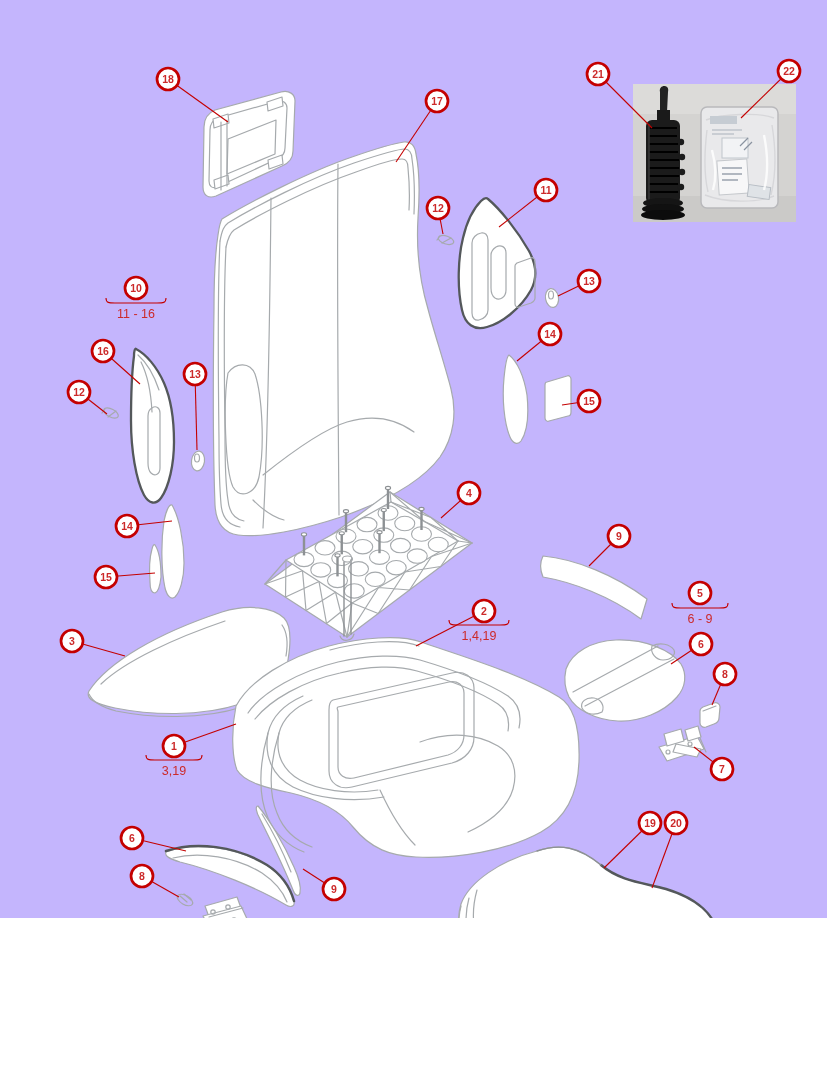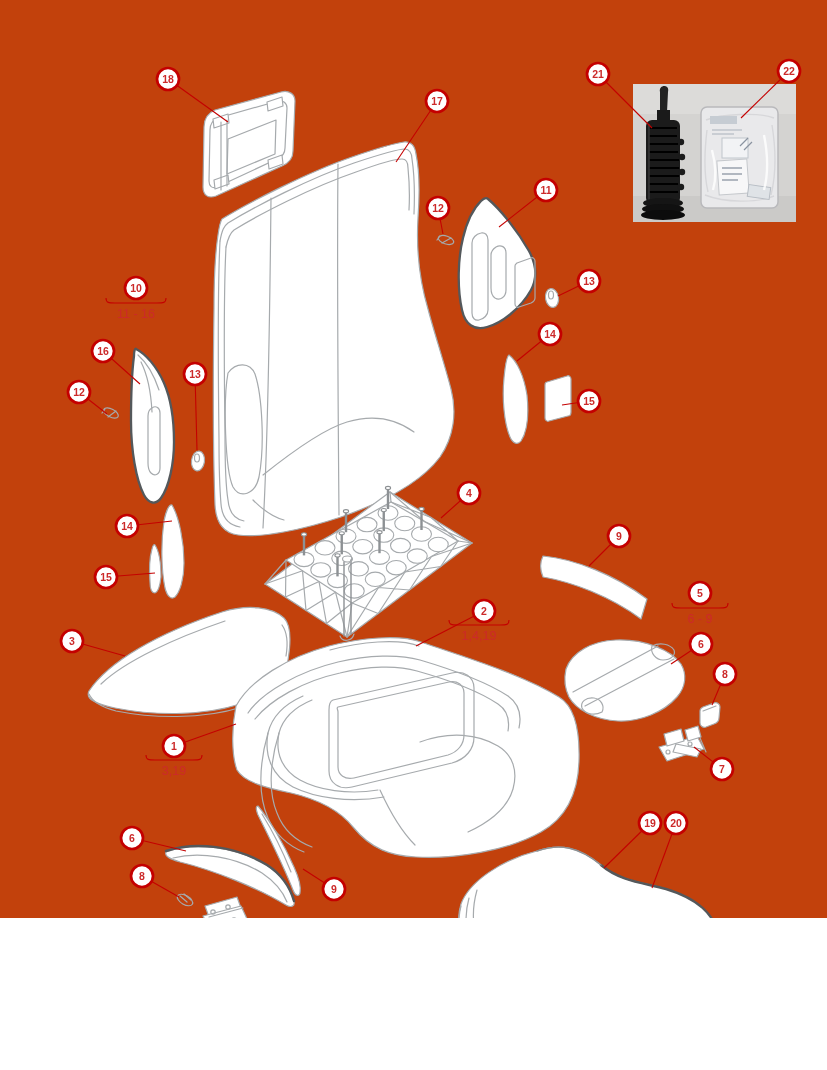--- a/index.html
+++ b/index.html
@@ -1,19 +1,19 @@
 <!DOCTYPE html>
 <html><head>
 <meta charset="utf-8">
 <style>
   html,body{margin:0;padding:0;background:#ffffff;}
   .canvas{
     position:relative;
     width:827px;height:918px;
-    background:#c2410c;
+    background:#c4b5fd;
     font-family:"Liberation Sans", sans-serif;
     overflow:hidden;
   }
   svg{position:absolute;left:0;top:0;}
   .art{stroke:#a6aaad;stroke-width:1.2;fill:none;stroke-linecap:round;stroke-linejoin:round;}
   .artfill{stroke:#a6aaad;stroke-width:1.2;fill:#ffffff;stroke-linejoin:round;}
   .dark{stroke:#54585b;stroke-width:2.5;fill:none;stroke-linecap:round;stroke-linejoin:round;}
   .darkfill{stroke:#54585b;stroke-width:2.3;fill:#ffffff;stroke-linejoin:round;}
   .mid{stroke:#8d9194;stroke-width:1.4;fill:none;stroke-linecap:round;}
   .callout-num{font-family:"Liberation Sans", sans-serif;font-weight:bold;}

